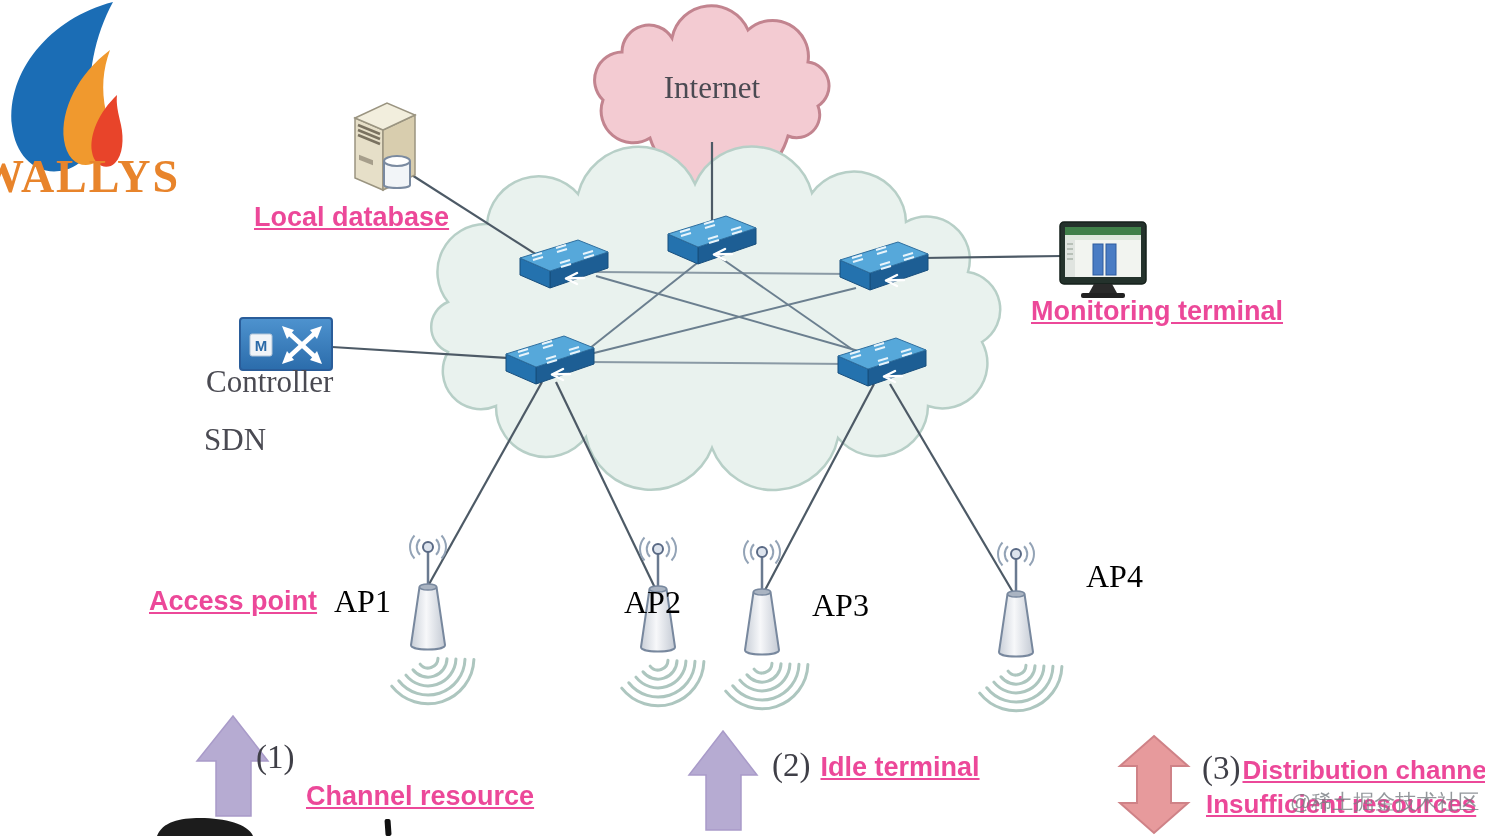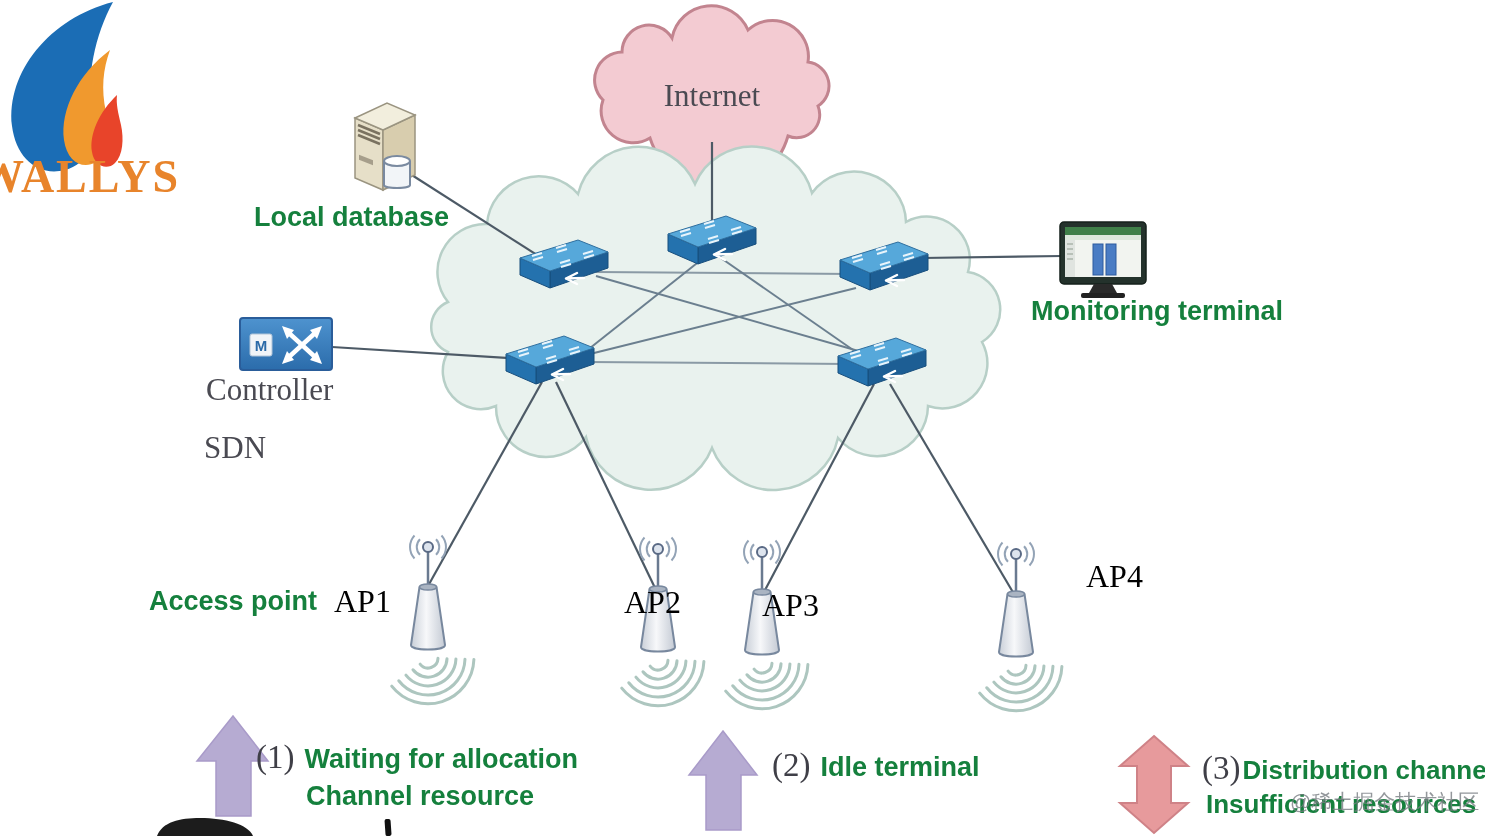--- a/index.html
+++ b/index.html
@@ -6,30 +6,30 @@
   .canvas{
     position:relative;
     width:1485px;height:836px;
     background:#ffffff;
     overflow:hidden;
     font-family:"Liberation Sans",sans-serif;
   }
   .canvas svg.diagram{position:absolute;left:0;top:0;}
   .lbl{position:absolute;white-space:nowrap;line-height:1.05;}
   .lbl-green{
-    color:#15803d;
+    color:#ec4899;
     font-family:"Liberation Sans",sans-serif;
     font-weight:bold;
     font-size:27px;
+    text-decoration:underline;
   }
   .lbl-serif{
     color:#4a4a52;
     font-family:"Liberation Serif",serif;
     font-size:31px;
-    margin-top:8px;
   }
   .lbl-ap{
     color:#000000;
     font-family:"Liberation Serif",serif;
     font-size:32px;
   }
   .step-row{display:flex;align-items:baseline;}
   .step-num{
     color:#3f3f47;
     font-family:"Liberation Serif",serif;
@@ -196,26 +196,25 @@
 
   <div class="lbl lbl-serif" style="left:206px;top:366px;">Controller</div>
   <div class="lbl lbl-serif" style="left:204px;top:424px;">SDN</div>
 
   <div class="lbl lbl-green" style="left:1018px;top:297px;margin-left:13px;">Monitoring terminal</div>
 
   <div class="lbl lbl-green" style="left:149px;top:587px;">Access point</div>
 
   <div class="lbl lbl-ap" style="left:334px;top:585px;">AP1</div>
   <div class="lbl lbl-ap" style="left:576px;top:586px;margin-left:48px;">AP2</div>
-  <div class="lbl lbl-ap" style="left:762px;top:589px;">AP3</div>
+  <div class="lbl lbl-ap" style="left:812px;top:589px;">AP3</div>
   <div class="lbl lbl-ap" style="left:1086px;top:560px;">AP4</div>
 
   <div class="lbl step-row" style="left:256px;top:740px;gap:10px;">
     <span class="step-num">(1)</span>
-    <span class="lbl-green">Waiting for allocation</span>
   </div>
   <div class="lbl lbl-green" style="left:306px;top:782px;">Channel resource</div>
 
   <div class="lbl step-row" style="left:772px;top:748px;gap:10px;">
     <span class="step-num">(2)</span>
     <span class="lbl-green">Idle terminal</span>
   </div>
 
   <div class="lbl step-row" style="left:1202px;top:751px;gap:2px;">
     <span class="step-num">(3)</span>

